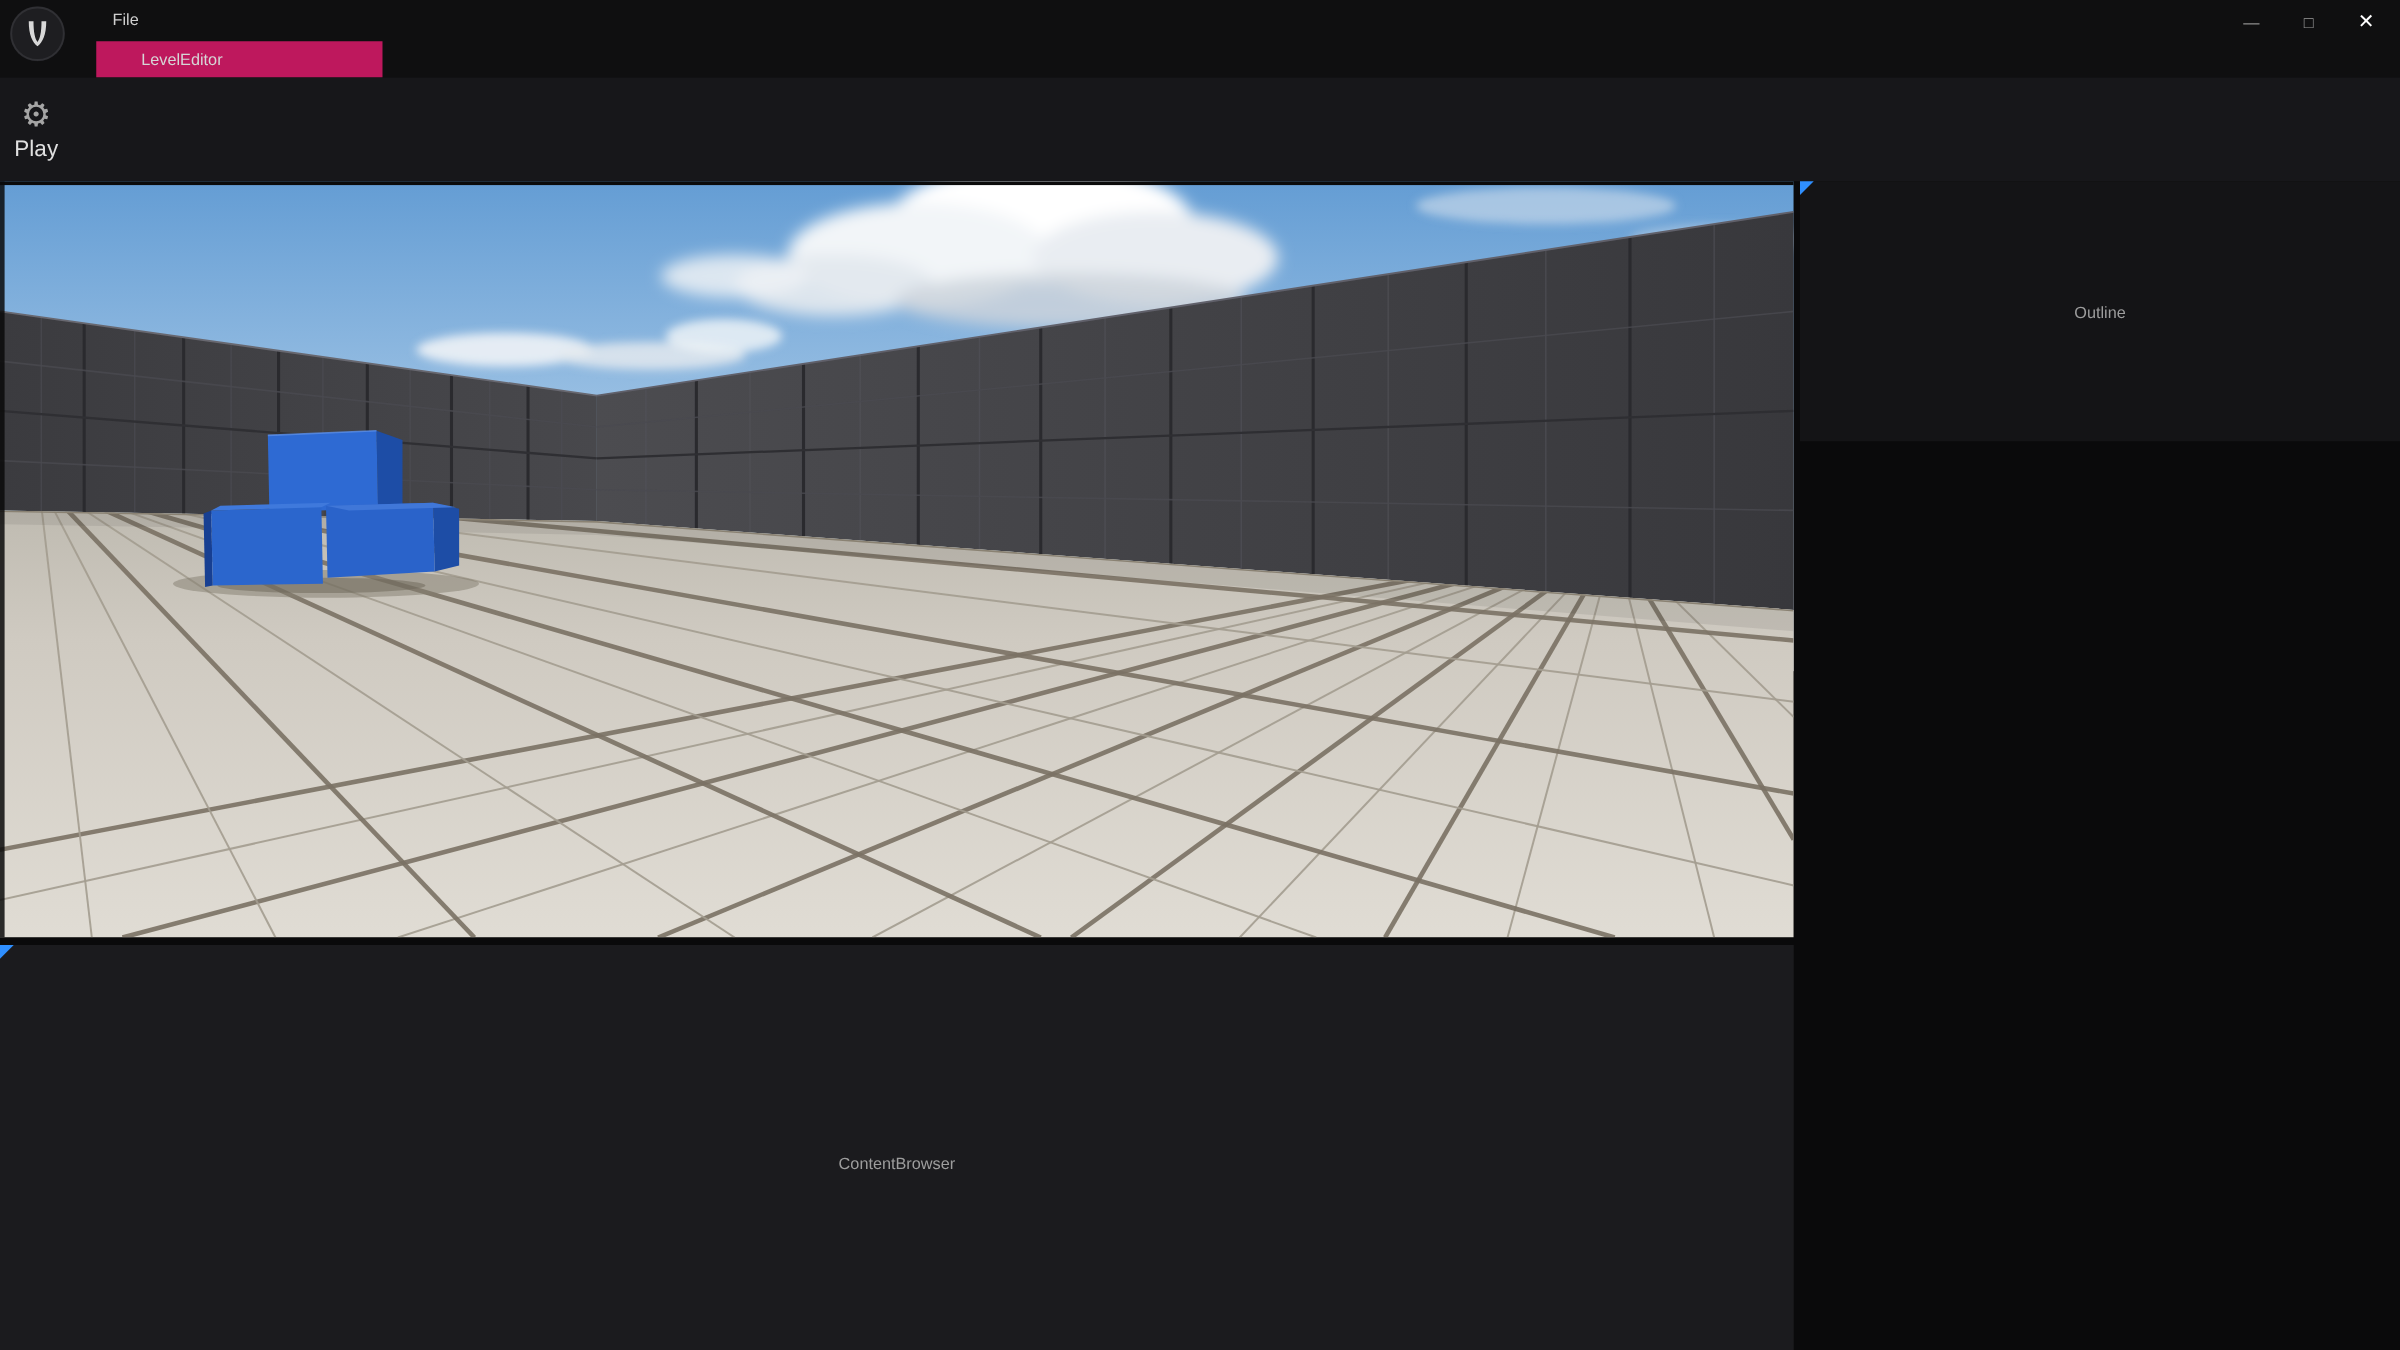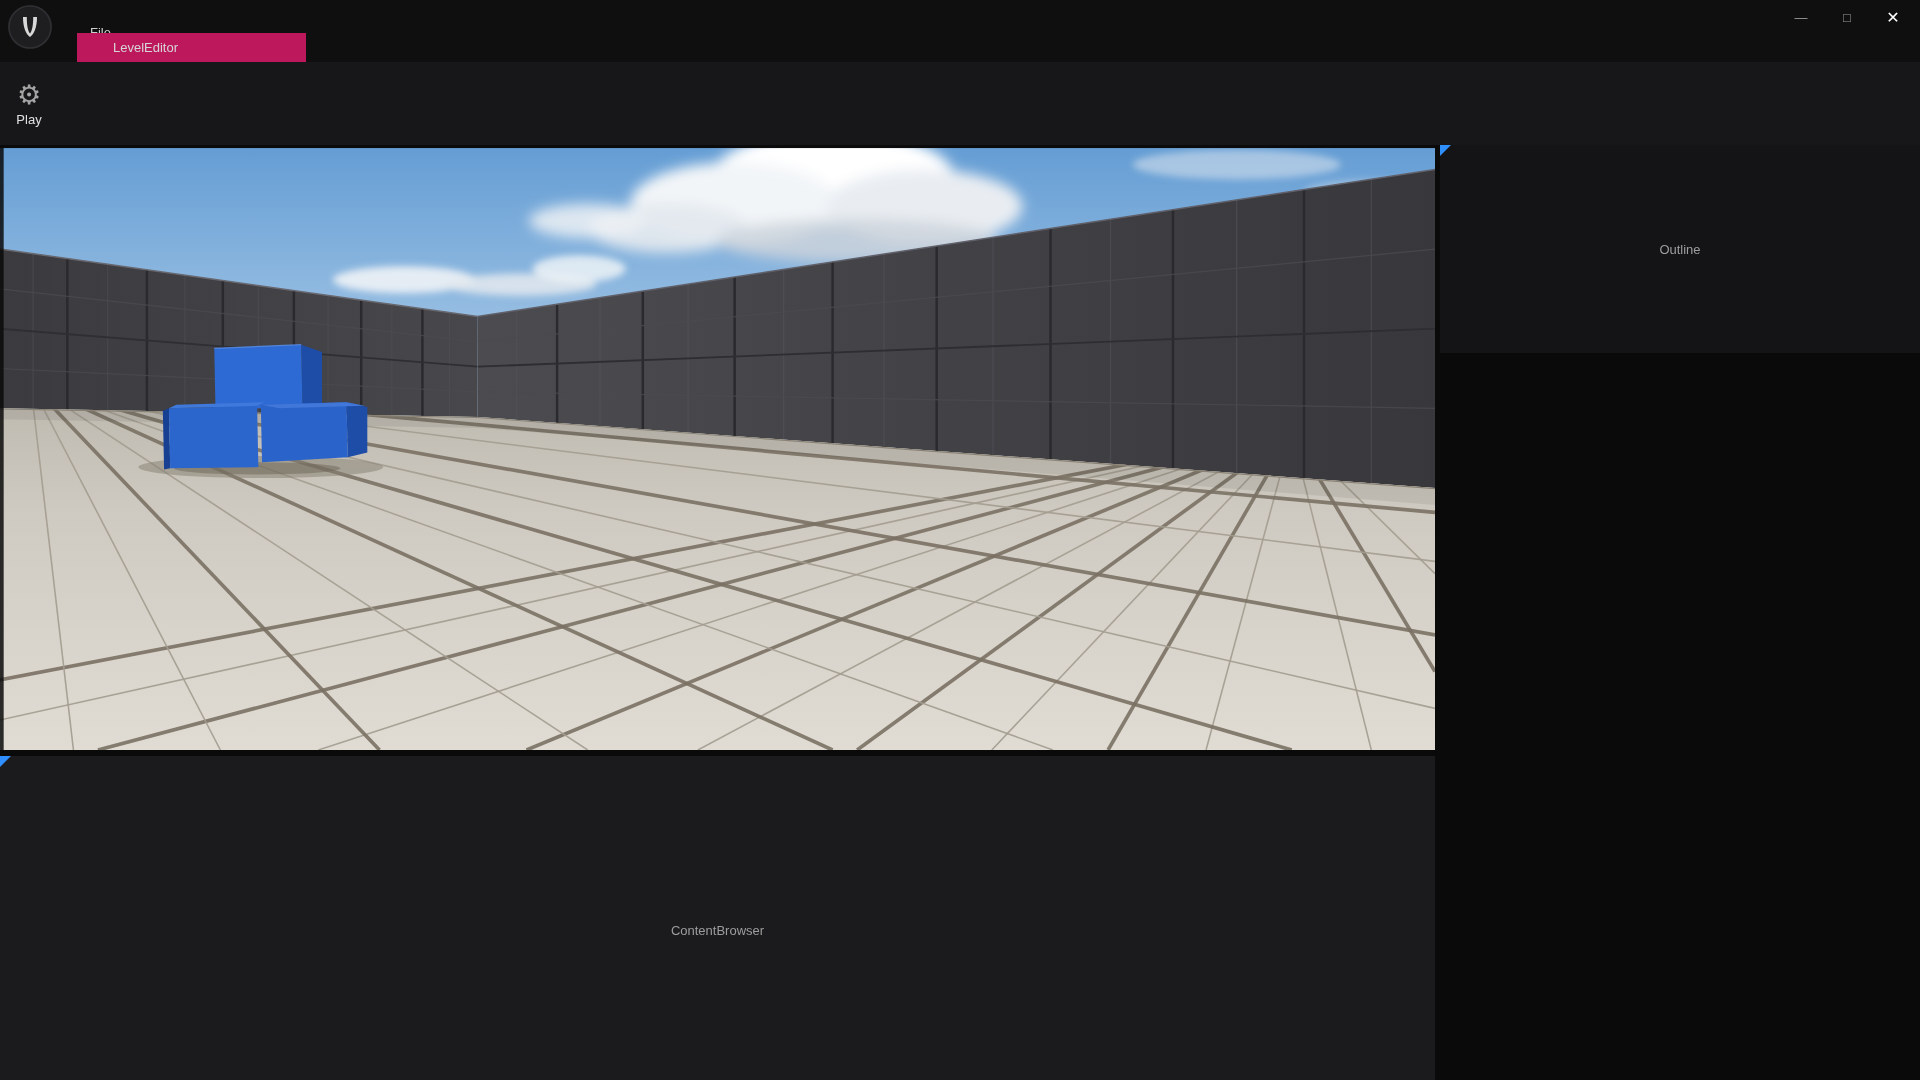--- a/index.html
+++ b/index.html
@@ -8,41 +8,41 @@
     background:#0a0a0b; font-family:"Liberation Sans", sans-serif;
     -webkit-font-smoothing:antialiased;
   }
   
   .titlebar { position:absolute; left:0; top:0; width:1920px; height:62px; background:#0f0f10; }
   .logo {
     position:absolute; left:8px; top:5px; width:44px; height:44px; border-radius:50%;
     background:#1e1e21; display:flex; align-items:center; justify-content:center; z-index:6;
   }
   .menu-item {
-    position:absolute; left:80px; top:20px; height:24px; padding:0 10px;
+    position:absolute; left:80px; top:3px; height:24px; padding:0 10px;
     display:flex; align-items:center; color:#cfcfcf; font-size:13px; cursor:default;
   }
   .win-controls { position:absolute; right:4px; top:2px; display:flex; }
   .ctrl { width:46px; height:30px; display:flex; align-items:center; justify-content:center;
           color:#9b9b9b; font-size:13px; }
   .ctrl.close { color:#ffffff; font-size:16px; }
   
   .tab {
     position:absolute; left:77px; top:33px; width:229px; height:29px;
     background:#be185d; color:#d6d6d6; font-size:13px;
     display:flex; align-items:center; padding-left:36px; box-sizing:border-box;
   }
   
   .toolbar { position:absolute; left:0; top:62px; width:1920px; height:83px; background:#17171a; }
   .play-btn {
     position:absolute; left:0; top:3px; width:58px; height:77px;
     display:flex; flex-direction:column; align-items:center; justify-content:center; gap:3px;
   }
   .play-btn .icon { font-size:27px; line-height:28px; color:#a5a5a5; }
-  .play-btn .label { font-size:13px; color:#e0e0e0; }
+  .play-btn .label { font-size:18px; color:#e0e0e0; }
   
   .viewport { position:absolute; left:0; top:145px; width:1435px; height:605px; background:#000; }
   .viewport svg { display:block; width:100%; height:100%; }
   
   .panel { position:absolute; display:flex; align-items:center; justify-content:center; }
   .panel .panel-title { color:#9d9d9d; font-size:13px; }
   .outline-panel   { left:1440px; top:145px; width:480px; height:208px; background:#141416; }
   .details-panel   { left:1440px; top:359px; width:480px; height:721px; background:#141416; }
   .content-browser { left:0; top:756px; width:1435px; height:348px; background:#1b1b1e; }
   .corner-tri {

